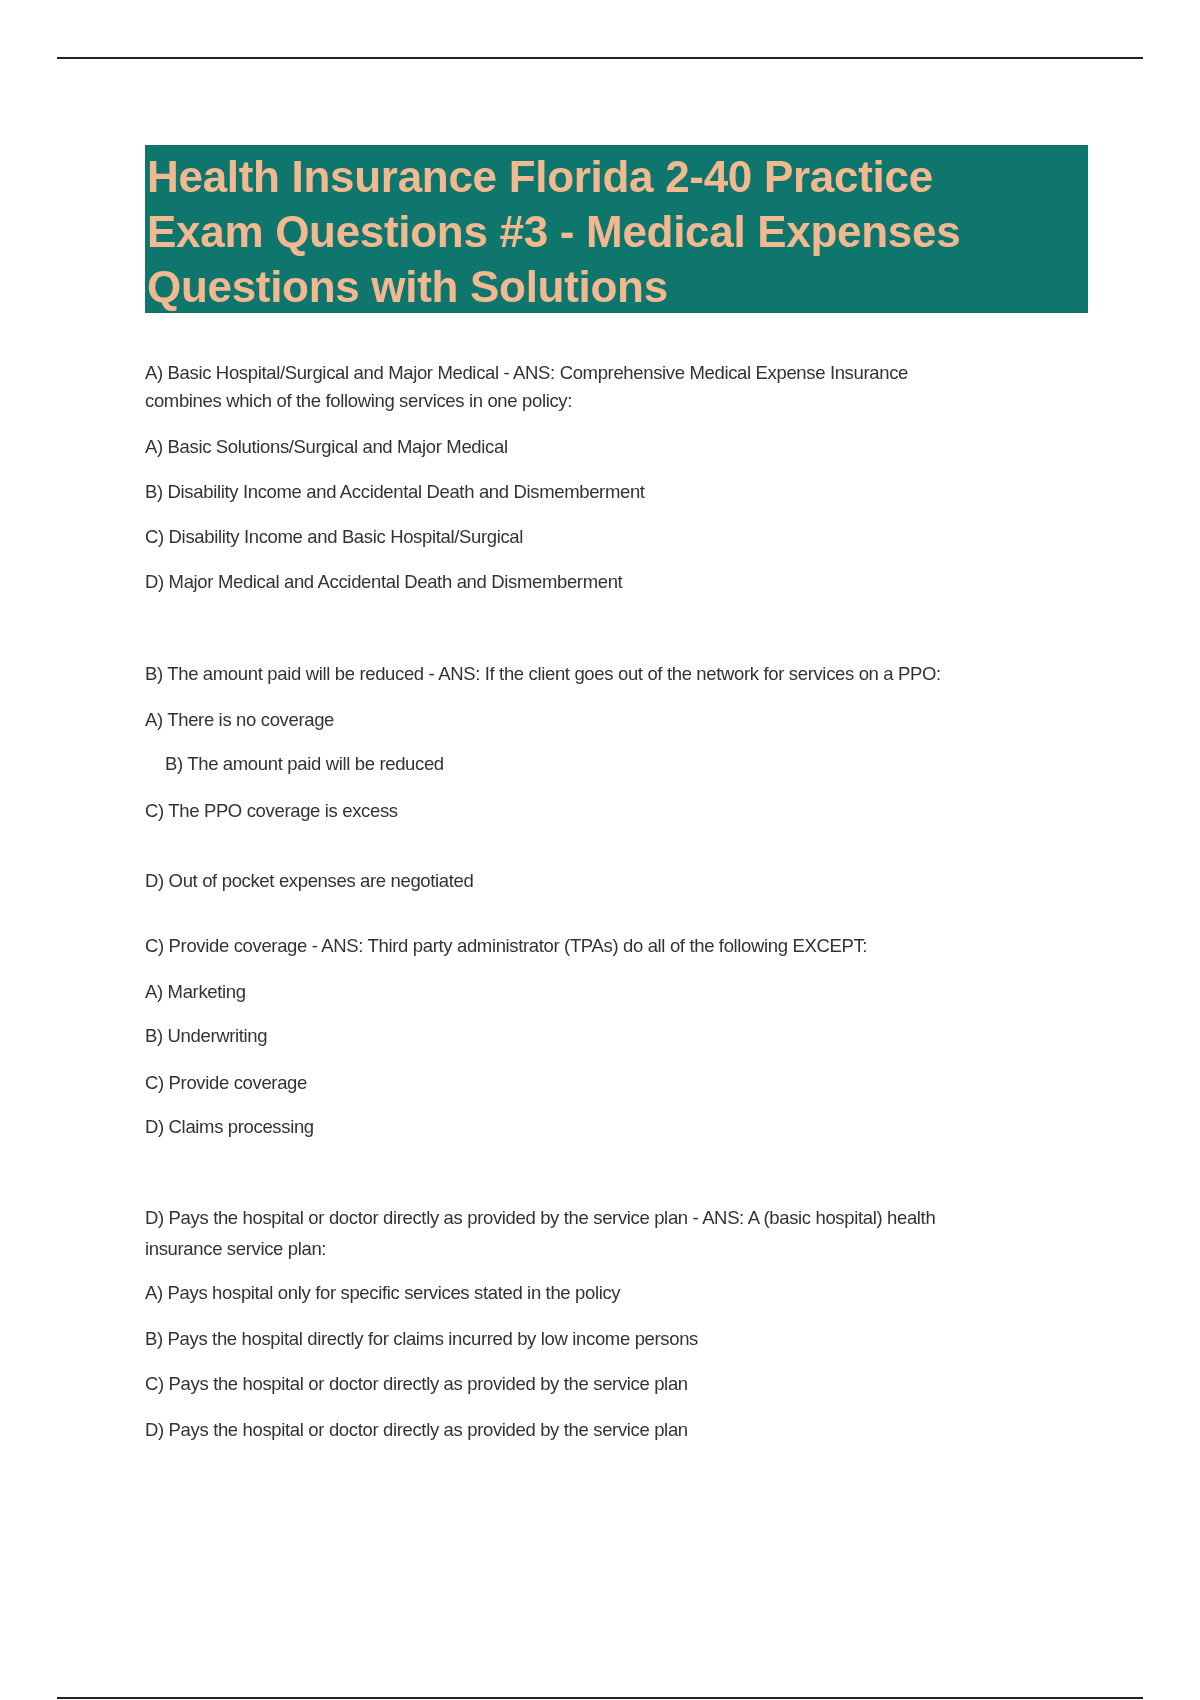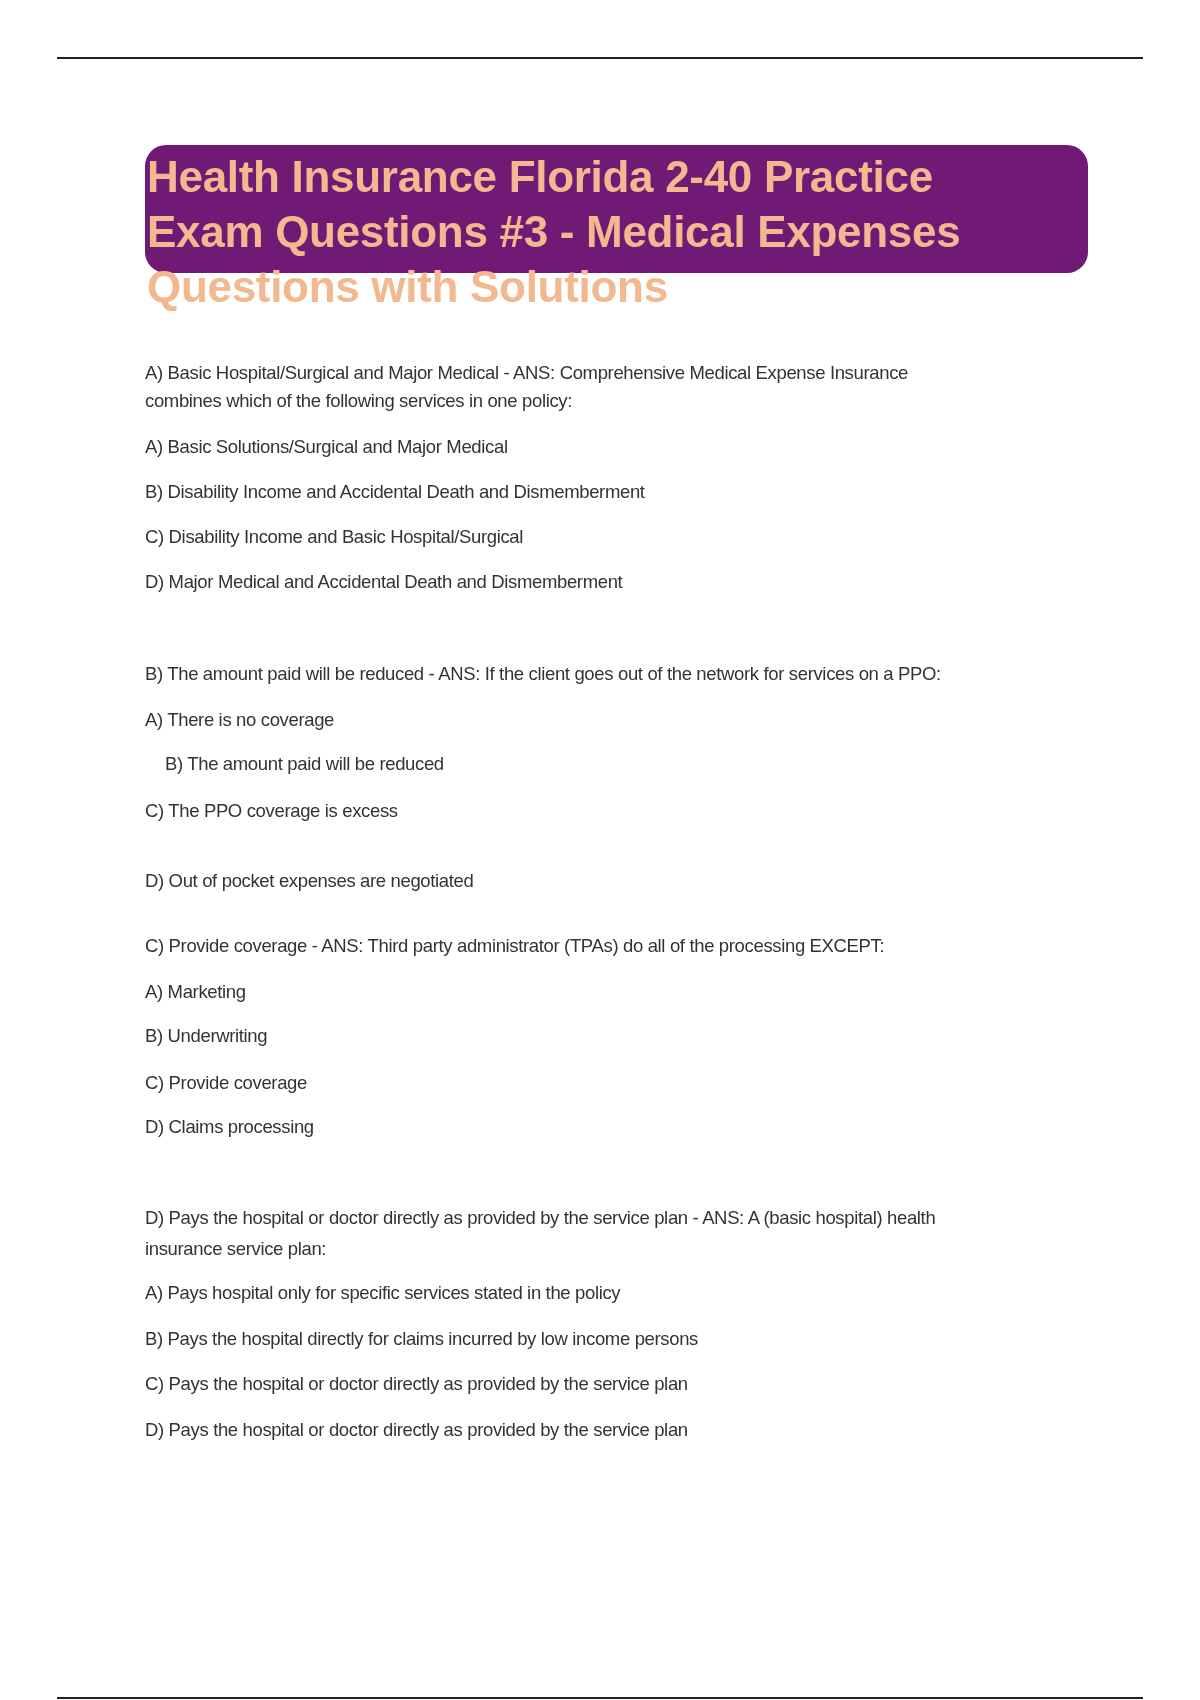--- a/index.html
+++ b/index.html
@@ -22,25 +22,24 @@
       background: #222222;
     }
     .rule.top { top: 57px; }
     .rule.bottom { top: 1697px; }
 
     .title-box {
       position: absolute;
       left: 145px;
       top: 145px;
       width: 943px;
-      height: 128px;
-      background: #701a75;
+      height: 168px;
+      background: #0f766e;
       box-sizing: border-box;
       padding: 4px 0 0 2px;
-      border-radius: 21px;
     }
     .title-line {
       display: block;
       color: #f2b890;
       font-family: "Liberation Sans", sans-serif;
       font-weight: bold;
       font-size: 44px;
       line-height: 55px;
       letter-spacing: -0.3px;
       white-space: nowrap;
@@ -87,21 +86,21 @@
 
   <div>
     <div class="line" style="top:662px;">B) The amount paid will be reduced - ANS: If the client goes out of the network for services on a PPO:</div>
     <div class="line" style="top:708px;">A) There is no coverage</div>
     <div class="line" style="top:752px;margin-left:20px;">B) The amount paid will be reduced</div>
     <div class="line" style="top:799px;">C) The PPO coverage is excess</div>
     <div class="line" style="top:869px;">D) Out of pocket expenses are negotiated</div>
   </div>
 
   <div>
-    <div class="line" style="top:934px;">C) Provide coverage - ANS: Third party administrator (TPAs) do all of the processing EXCEPT:</div>
+    <div class="line" style="top:934px;">C) Provide coverage - ANS: Third party administrator (TPAs) do all of the following EXCEPT:</div>
     <div class="line" style="top:980px;">A) Marketing</div>
     <div class="line" style="top:1024px;">B) Underwriting</div>
     <div class="line" style="top:1071px;">C) Provide coverage</div>
     <div class="line" style="top:1115px;">D) Claims processing</div>
   </div>
 
   <div>
     <div class="line" style="top:1206px;">D) Pays the hospital or doctor directly as provided by the service plan - ANS: A (basic hospital) health</div>
     <div class="line" style="top:1237px;">insurance service plan:</div>
     <div class="line" style="top:1281px;">A) Pays hospital only for specific services stated in the policy</div>

